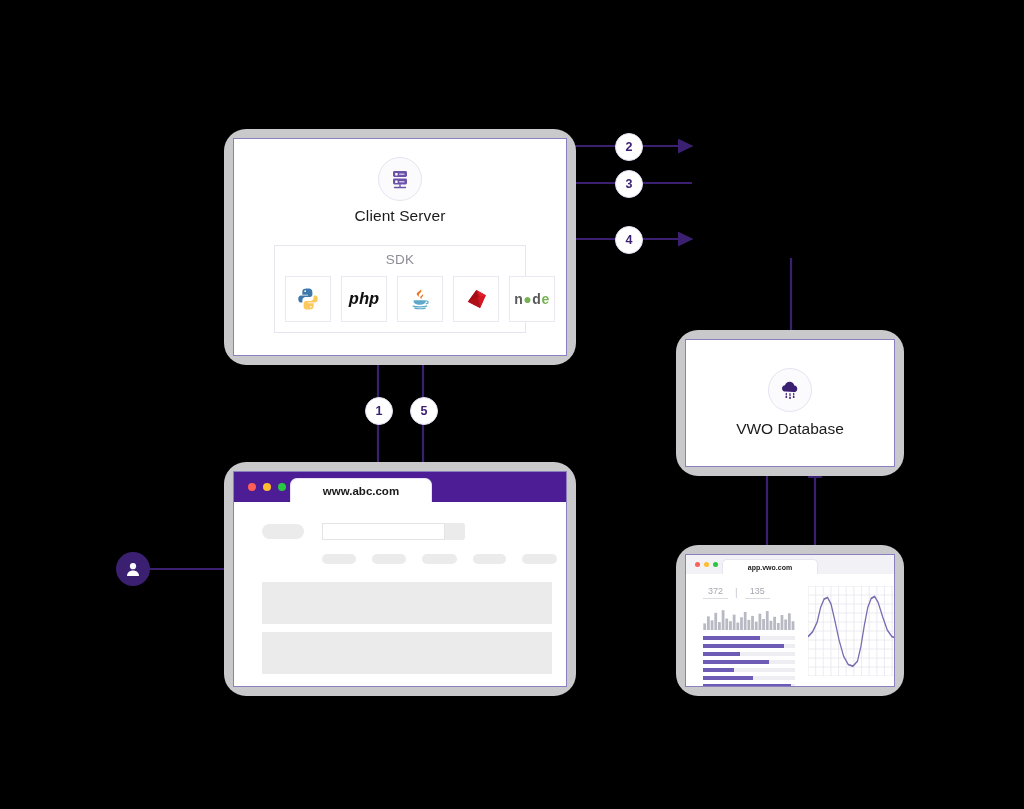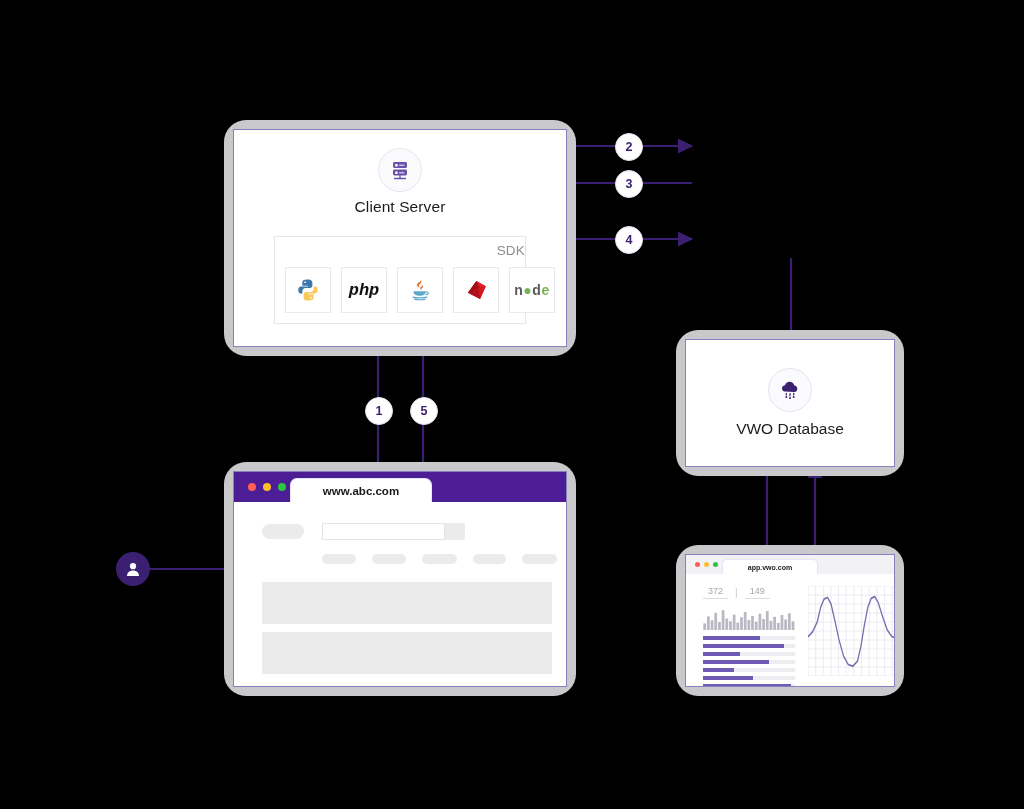--- a/index.html
+++ b/index.html
@@ -33,39 +33,39 @@
     width: 100%;
     height: 100%;
     background: #ffffff;
     border: 1px solid #8b7fc0;
     box-sizing: border-box;
     position: relative;
     overflow: hidden;
   }
 
   
-  #client-server { left: 224px; top: 120px; width: 352px; height: 236px; }
+  #client-server { left: 224px; top: 129px; width: 352px; height: 236px; }
   .cs-icon-wrap {
     position: absolute; left: 50%; top: 18px;
     transform: translateX(-50%);
     width: 42px; height: 42px; border-radius: 50%;
     background: #fbfbfd; border: 1px solid #e6e3f2;
     display: flex; align-items: center; justify-content: center;
   }
   .cs-title {
     position: absolute; left: 0; top: 68px; width: 100%;
     text-align: center; font-size: 15.5px; color: #1b1b1b; font-weight: 500;
     letter-spacing: .1px;
   }
   .sdk-box {
     position: absolute; left: 40px; top: 106px; right: 40px; height: 88px;
     border: 1px solid #e7e5f0; background: #fff; box-sizing: border-box;
   }
   .sdk-label {
-    text-align: right; font-size: 13.5px; color: #8d8d96;
+    text-align: center; font-size: 13.5px; color: #8d8d96;
     margin-top: 6px; letter-spacing: .2px;
   }
   .sdk-tiles {
     position: absolute; left: 10px; right: -10px; top: 30px;
     display: flex; gap: 10px;
   }
   .sdk-tile {
     width: 46px; height: 46px; border: 1px solid #e9e7f0; background: #fff;
     display: flex; align-items: center; justify-content: center;
     flex: 0 0 auto; box-sizing: border-box;
@@ -321,21 +321,21 @@
         </div>
         <div class="tab-sm">
           <span>app.vwo.com</span>
         </div>
       </div>
       <div class="dash-body">
 
         <div class="kpis">
           <div class="kpi">372</div>
           <div class="kpi-div">|</div>
-          <div class="kpi">149</div>
+          <div class="kpi">135</div>
         </div>
 
         <svg style="position:absolute;left:17px;top:34px;width:92px;height:22px;" viewBox="0 0 92 22" preserveAspectRatio="none">
           <g id="histo-bars" fill="#b9b9c4">
               <rect x="0.30" y="15.40" width="2.78" height="6.60"></rect>
               <rect x="3.98" y="8.36" width="2.78" height="13.64"></rect>
               <rect x="7.66" y="12.32" width="2.78" height="9.68"></rect>
               <rect x="11.34" y="4.84" width="2.78" height="17.16"></rect>
               <rect x="15.02" y="14.08" width="2.78" height="7.92"></rect>
               <rect x="18.70" y="2.20" width="2.78" height="19.80"></rect>

